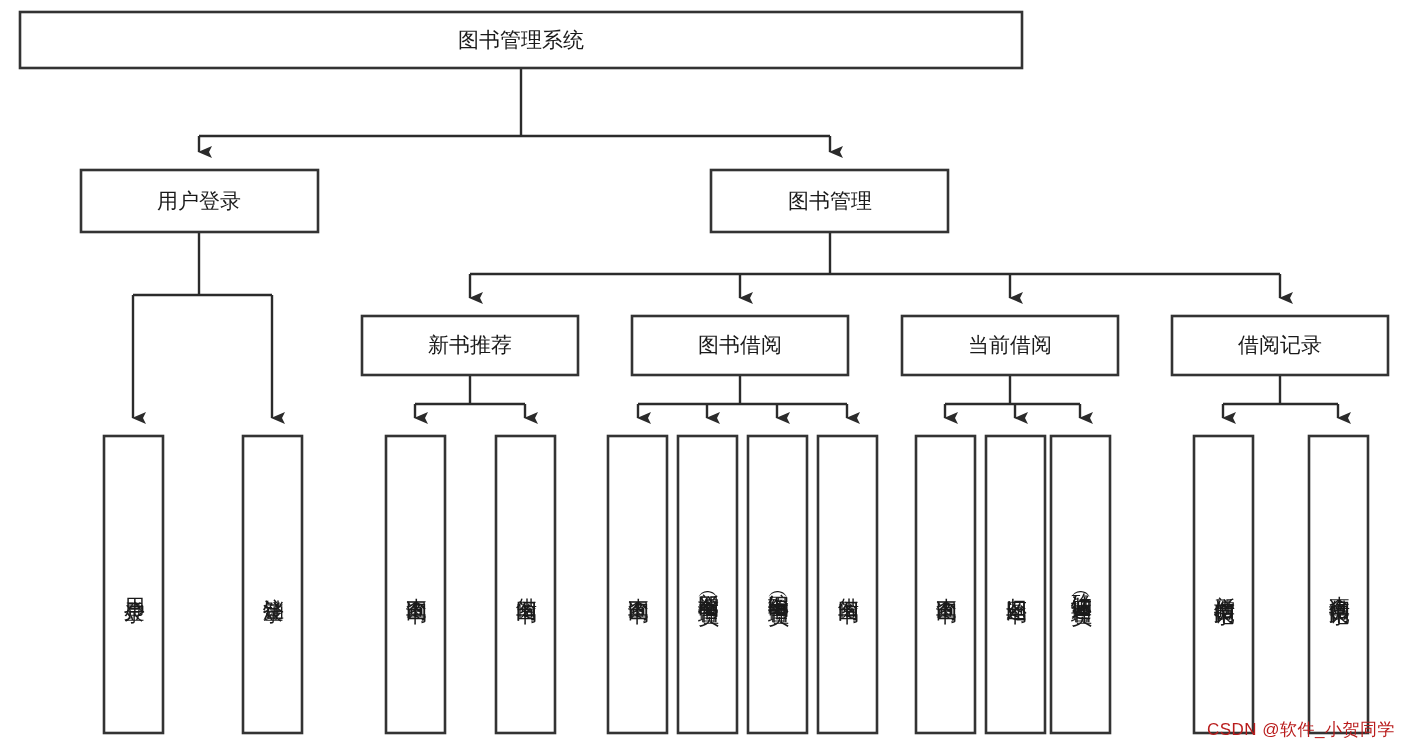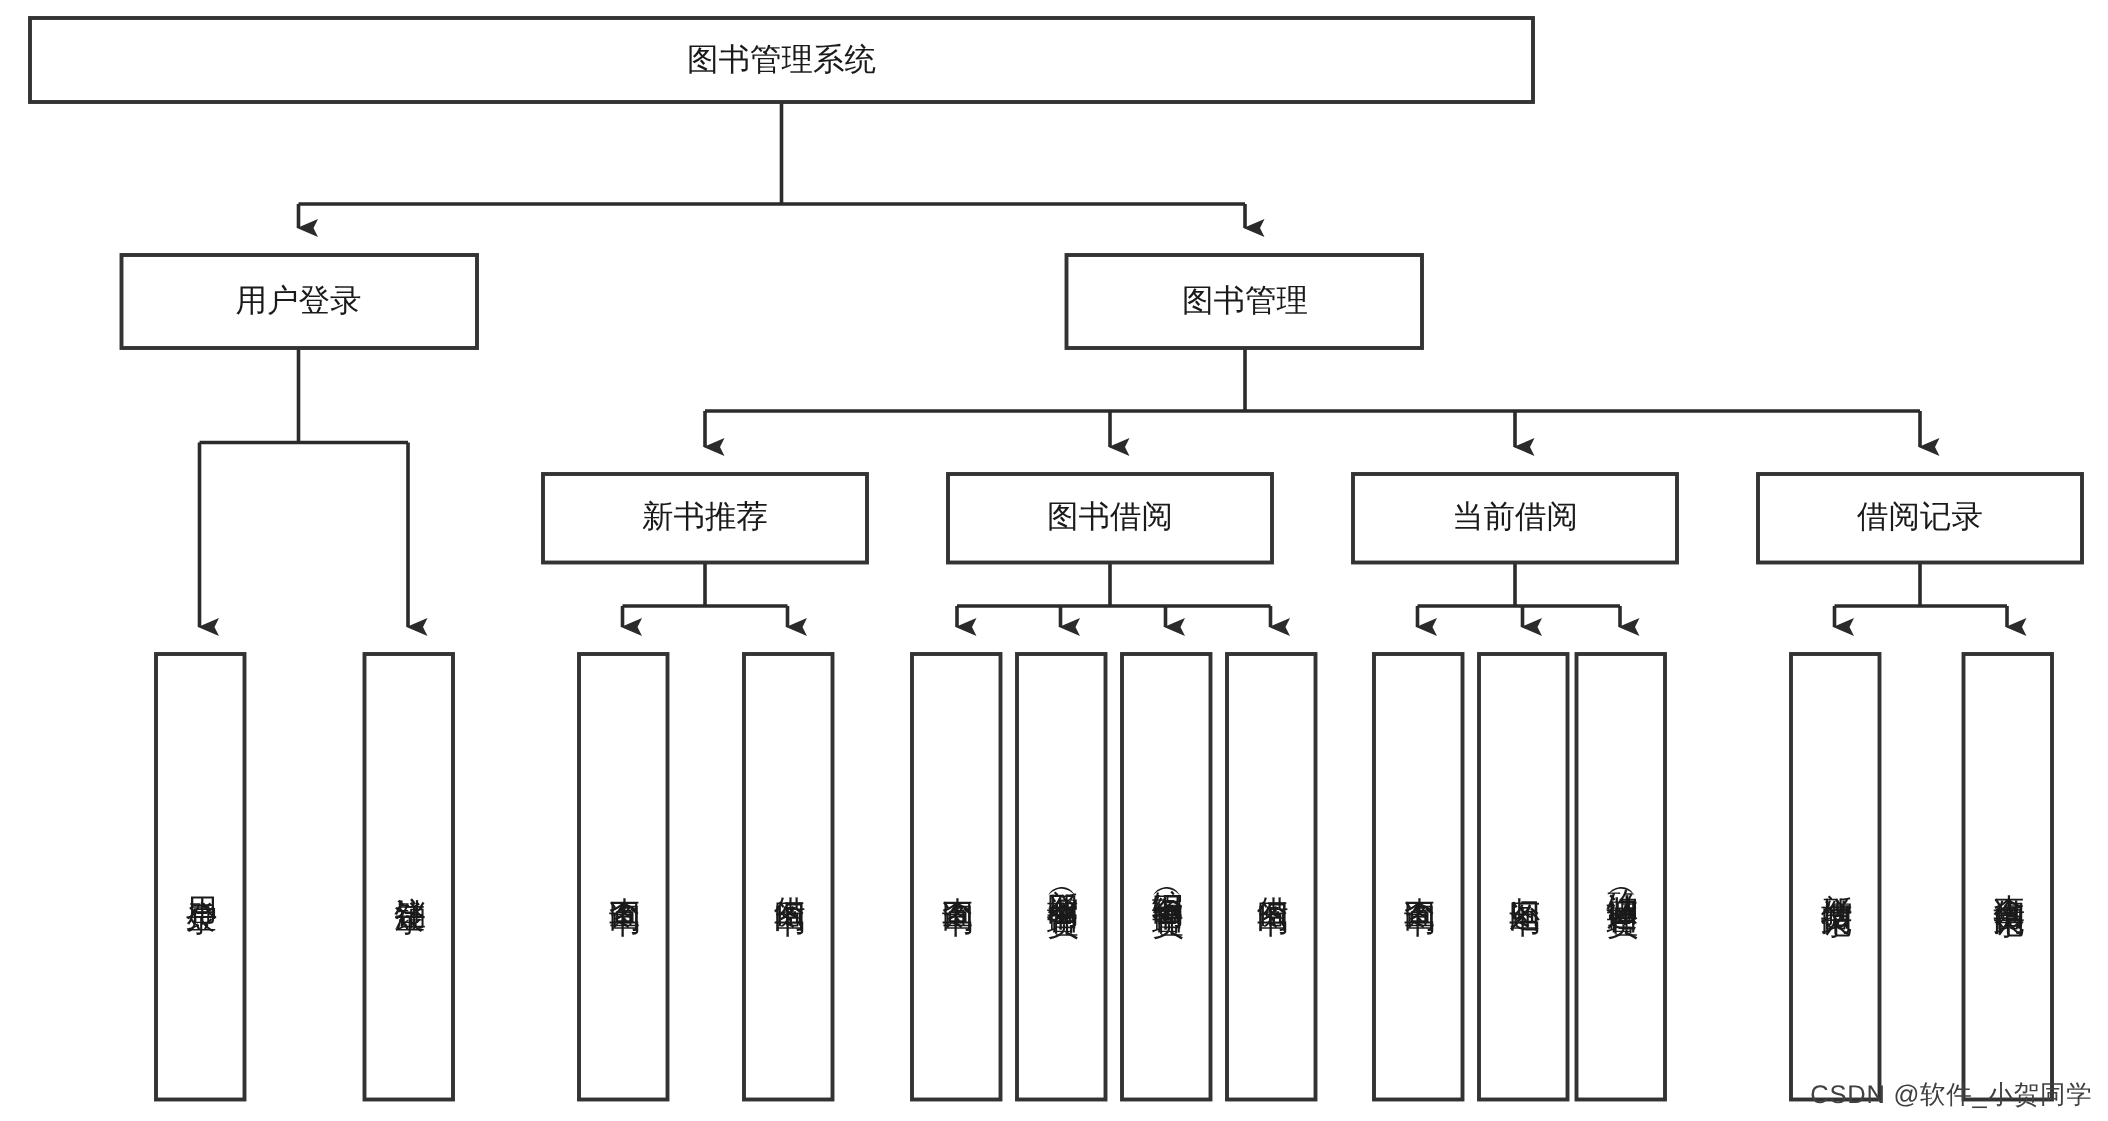--- a/index.html
+++ b/index.html
@@ -35,21 +35,21 @@
     fill:none;
     stroke-linecap:butt;
   }
   .arrow-head{ fill:#2b2b2b; stroke:none; }
 
   .watermark{
     position:absolute;
     right:10px;
     bottom:6px;
     font-size:17px;
-    color:#404040;
+    color:#b91c1c;
     letter-spacing:0.5px;
     white-space:nowrap;
     font-family:"Liberation Sans","DejaVu Sans",sans-serif;
     pointer-events:none;
   }
 </style>
 </head>
 <body>
 
 <div id="diagram-root">

